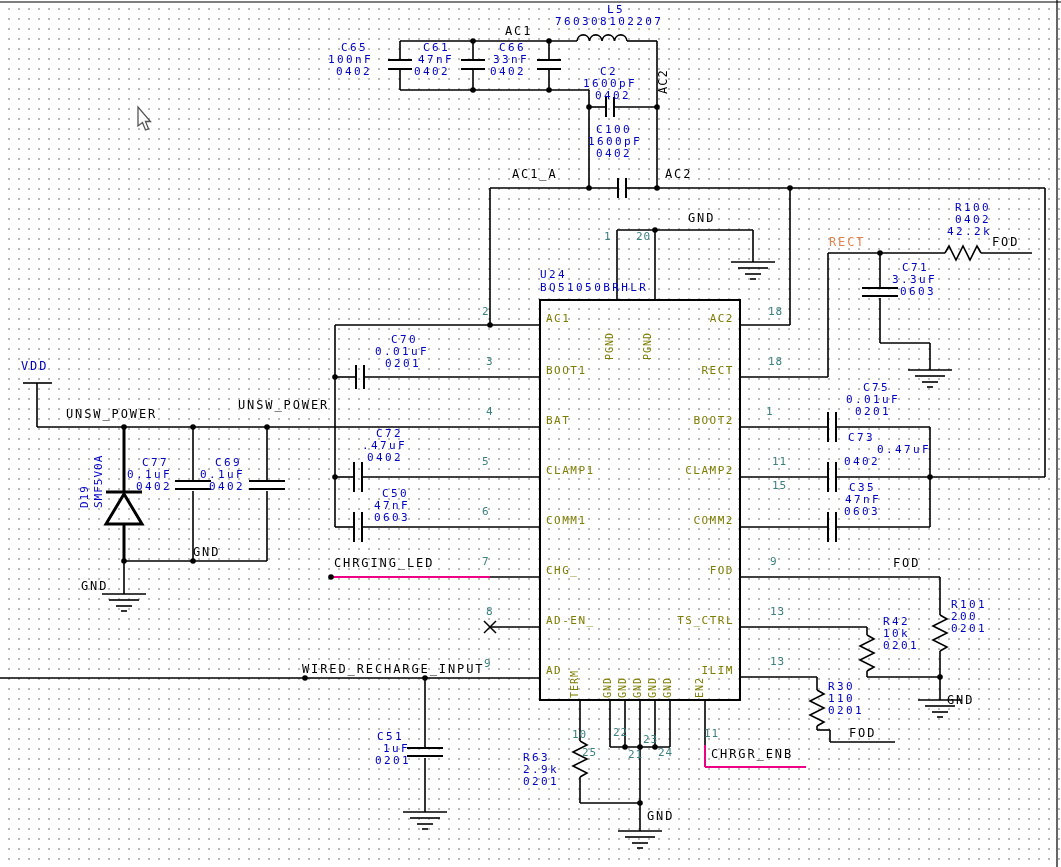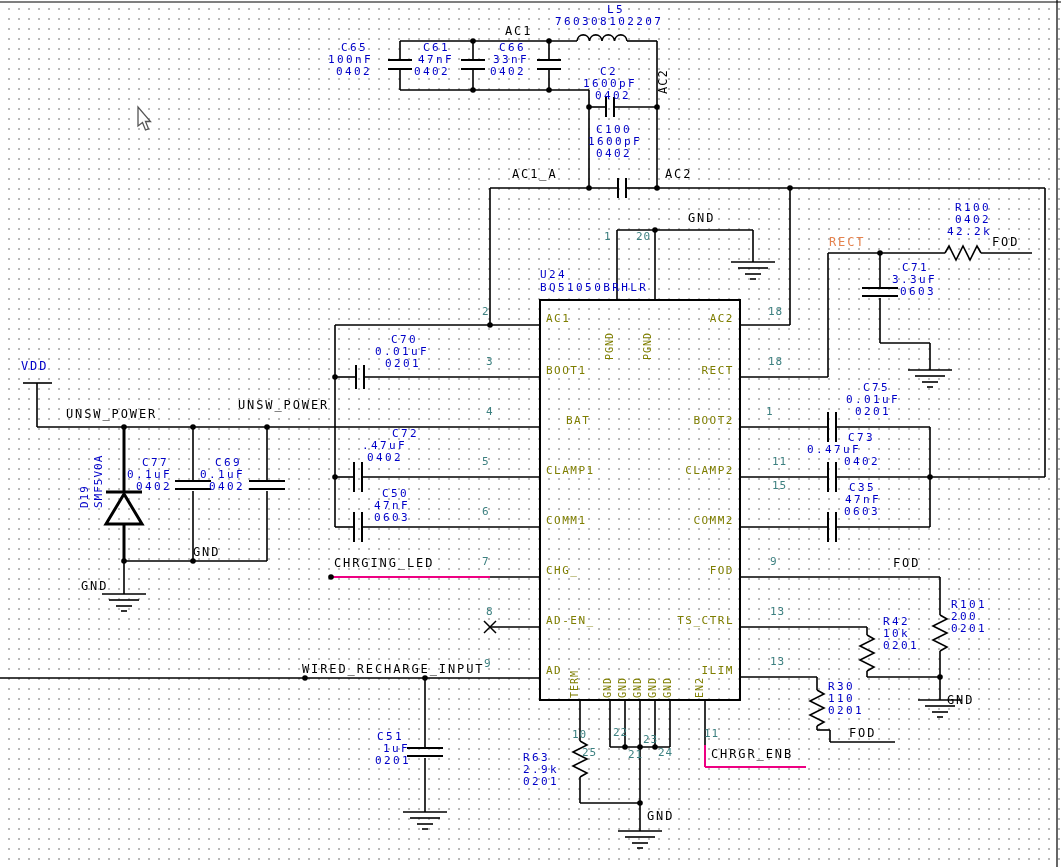--- a/index.html
+++ b/index.html
@@ -275,21 +275,21 @@
 <span class="t" style="left:583px;top:78px">1600pF</span>
 <span class="t" style="left:595px;top:90px">0402</span>
 <span class="t" style="left:596px;top:124px">C100</span>
 <span class="t" style="left:588px;top:136px">1600pF</span>
 <span class="t" style="left:596px;top:148px">0402</span>
 <span class="t" style="left:540px;top:269px">U24</span>
 <span class="t" style="left:540px;top:282px">BQ51050BRHLR</span>
 <span class="t" style="left:391px;top:334px">C70</span>
 <span class="t" style="left:375px;top:346px">0.01uF</span>
 <span class="t" style="left:385px;top:358px">0201</span>
-<span class="t" style="left:392px;top:428px">C72</span>
+<span class="t" style="left:376px;top:428px">C72</span>
 <span class="t" style="left:362px;top:440px">.47uF</span>
 <span class="t" style="left:367px;top:452px">0402</span>
 <span class="t" style="left:382px;top:488px">C50</span>
 <span class="t" style="left:374px;top:500px">47nF</span>
 <span class="t" style="left:374px;top:512px">0603</span>
 <span class="t" style="left:142px;top:457px">C77</span>
 <span class="t" style="left:127px;top:469px">0.1uF</span>
 <span class="t" style="left:136px;top:481px">0402</span>
 <span class="t" style="left:215px;top:457px">C69</span>
 <span class="t" style="left:200px;top:469px">0.1uF</span>
@@ -305,21 +305,21 @@
 <span class="t" style="left:955px;top:202px">R100</span>
 <span class="t" style="left:955px;top:214px">0402</span>
 <span class="t" style="left:947px;top:226px">42.2k</span>
 <span class="t" style="left:902px;top:262px">C71</span>
 <span class="t" style="left:892px;top:274px">3.3uF</span>
 <span class="t" style="left:900px;top:286px">0603</span>
 <span class="t" style="left:863px;top:382px">C75</span>
 <span class="t" style="left:846px;top:394px">0.01uF</span>
 <span class="t" style="left:855px;top:406px">0201</span>
 <span class="t" style="left:848px;top:432px">C73</span>
-<span class="t" style="left:807px;top:444px">0.47uF</span>
+<span class="t" style="left:877px;top:444px">0.47uF</span>
 <span class="t" style="left:844px;top:456px">0402</span>
 <span class="t" style="left:849px;top:482px">C35</span>
 <span class="t" style="left:845px;top:494px">47nF</span>
 <span class="t" style="left:844px;top:506px">0603</span>
 <span class="t" style="left:951px;top:599px">R101</span>
 <span class="t" style="left:951px;top:611px">200</span>
 <span class="t" style="left:951px;top:623px">0201</span>
 <span class="t" style="left:883px;top:616px">R42</span>
 <span class="t" style="left:883px;top:628px">10k</span>
 <span class="t" style="left:883px;top:640px">0201</span>
@@ -368,21 +368,21 @@
 <span class="t teal" style="left:572px;top:729px">10</span>
 <span class="t teal" style="left:582px;top:747px">25</span>
 <span class="t teal" style="left:613px;top:727px">22</span>
 <span class="t teal" style="left:628px;top:749px">21</span>
 <span class="t teal" style="left:643px;top:734px">23</span>
 <span class="t teal" style="left:658px;top:747px">24</span>
 <span class="t teal" style="left:704px;top:728px">11</span>
 
 <span class="t olive" style="left:546px;top:313px">AC1</span>
 <span class="t olive" style="left:546px;top:365px">BOOT1</span>
-<span class="t olive" style="left:566px;top:415px">BAT</span>
+<span class="t olive" style="left:546px;top:415px">BAT</span>
 <span class="t olive" style="left:546px;top:465px">CLAMP1</span>
 <span class="t olive" style="left:546px;top:515px">COMM1</span>
 <span class="t olive" style="left:546px;top:565px">CHG_</span>
 <span class="t olive" style="left:546px;top:615px">AD-EN_</span>
 <span class="t olive" style="left:546px;top:665px">AD</span>
 <span class="t olive rname" style="top:313px">AC2</span>
 <span class="t olive rname" style="top:365px">RECT</span>
 <span class="t olive rname" style="top:415px">BOOT2</span>
 <span class="t olive rname" style="top:465px">CLAMP2</span>
 <span class="t olive rname" style="top:515px">COMM2</span>

